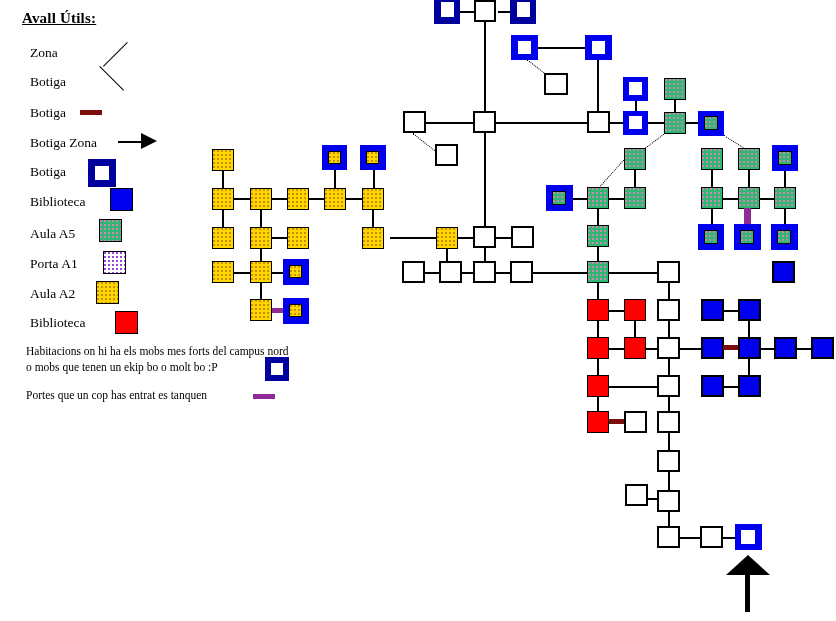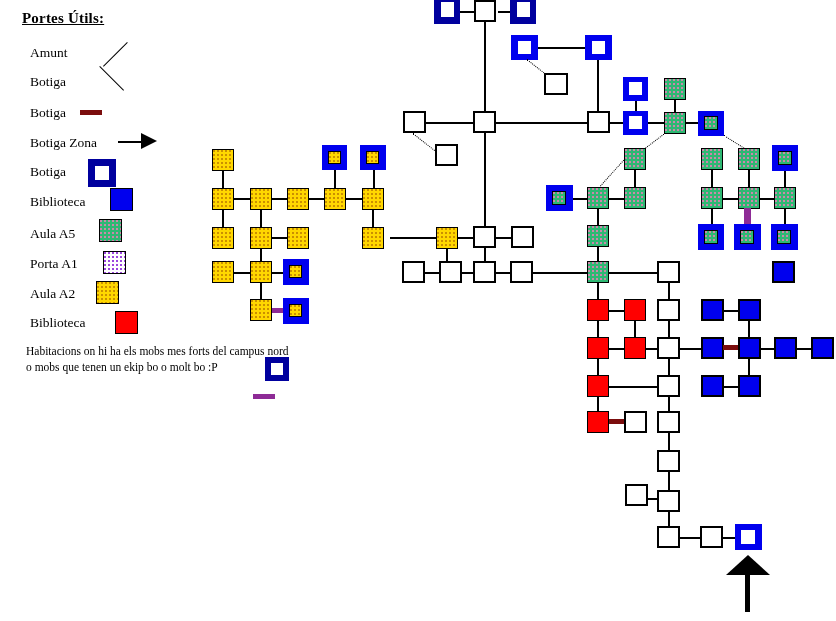--- a/index.html
+++ b/index.html
@@ -52,23 +52,23 @@
               border-right:22px solid transparent;border-bottom:20px solid #000;}
   .lg-arrow-shaft{position:absolute;height:1.5px;background:#000;}
   .lg-arrow-head{position:absolute;width:0;height:0;border-top:8px solid transparent;
                  border-bottom:8px solid transparent;border-left:16px solid #000;}
 </style>
 </head>
 <body>
 
 <div class="legend">
 
-  <div class="legend-title">Portes Útils:</div>
-
-  <div class="lg-label" style="left:30px;top:45px;">Amunt</div>
+  <div class="legend-title">Avall Útils:</div>
+
+  <div class="lg-label" style="left:30px;top:45px;">Zona</div>
   <div class="diag" style="left:103px;top:66px;width:34px;background:#000;transform:rotate(-45deg);"></div>
 
   <div class="lg-label" style="left:30px;top:74px;">Botiga</div>
   <div class="diag" style="left:100px;top:66px;width:34px;background:#000;transform:rotate(45deg);"></div>
 
   <div class="lg-label" style="left:30px;top:105px;">Botiga</div>
   <div class="door" style="left:80px;top:110px;width:22px;"></div>
 
   <div class="lg-label" style="left:30px;top:135px;">Botiga Zona</div>
   <div class="lg-arrow-shaft" style="left:118px;top:141px;width:30px;"></div>
@@ -93,20 +93,21 @@
 
   <div class="lg-label" style="left:30px;top:315px;">Biblioteca</div>
   <div class="sw sw-solid" style="left:115px;top:311px;width:23px;height:23px;background:#ff0000;"></div>
 
   <div class="lg-note" style="left:26px;top:345px;">Habitacions on hi ha els mobs mes forts del campus nord</div>
   <div class="lg-note" style="left:26px;top:361px;"> o mobs que tenen un ekip bo o molt bo :P</div>
   <div class="sw sw-ring" style="left:265px;top:357px;width:24px;height:24px;">
       <i style="width:12px;height:12px;margin:6px;"></i>
     </div>
 
+  <div class="lg-note" style="left:26px;top:389px;">Portes que un cop has entrat es tanquen</div>
   <div class="door purple" style="left:253px;top:394px;width:22px;"></div>
 </div>
 
 <div id="map">
 
   <div class="edge h" style="left:458px;top:11px;width:22px;"></div>
   <div class="edge h" style="left:498px;top:11px;width:18px;"></div>
   <div class="halo" style="left:434px;top:0px;width:26px;height:24px;background:#00009e;"></div>
   <div class="node" style="left:441px;top:2px;width:13px;height:15px;background:#fff;border:none;"></div>
   <div class="node" style="left:474px;top:0px;width:22px;height:22px;"></div>

